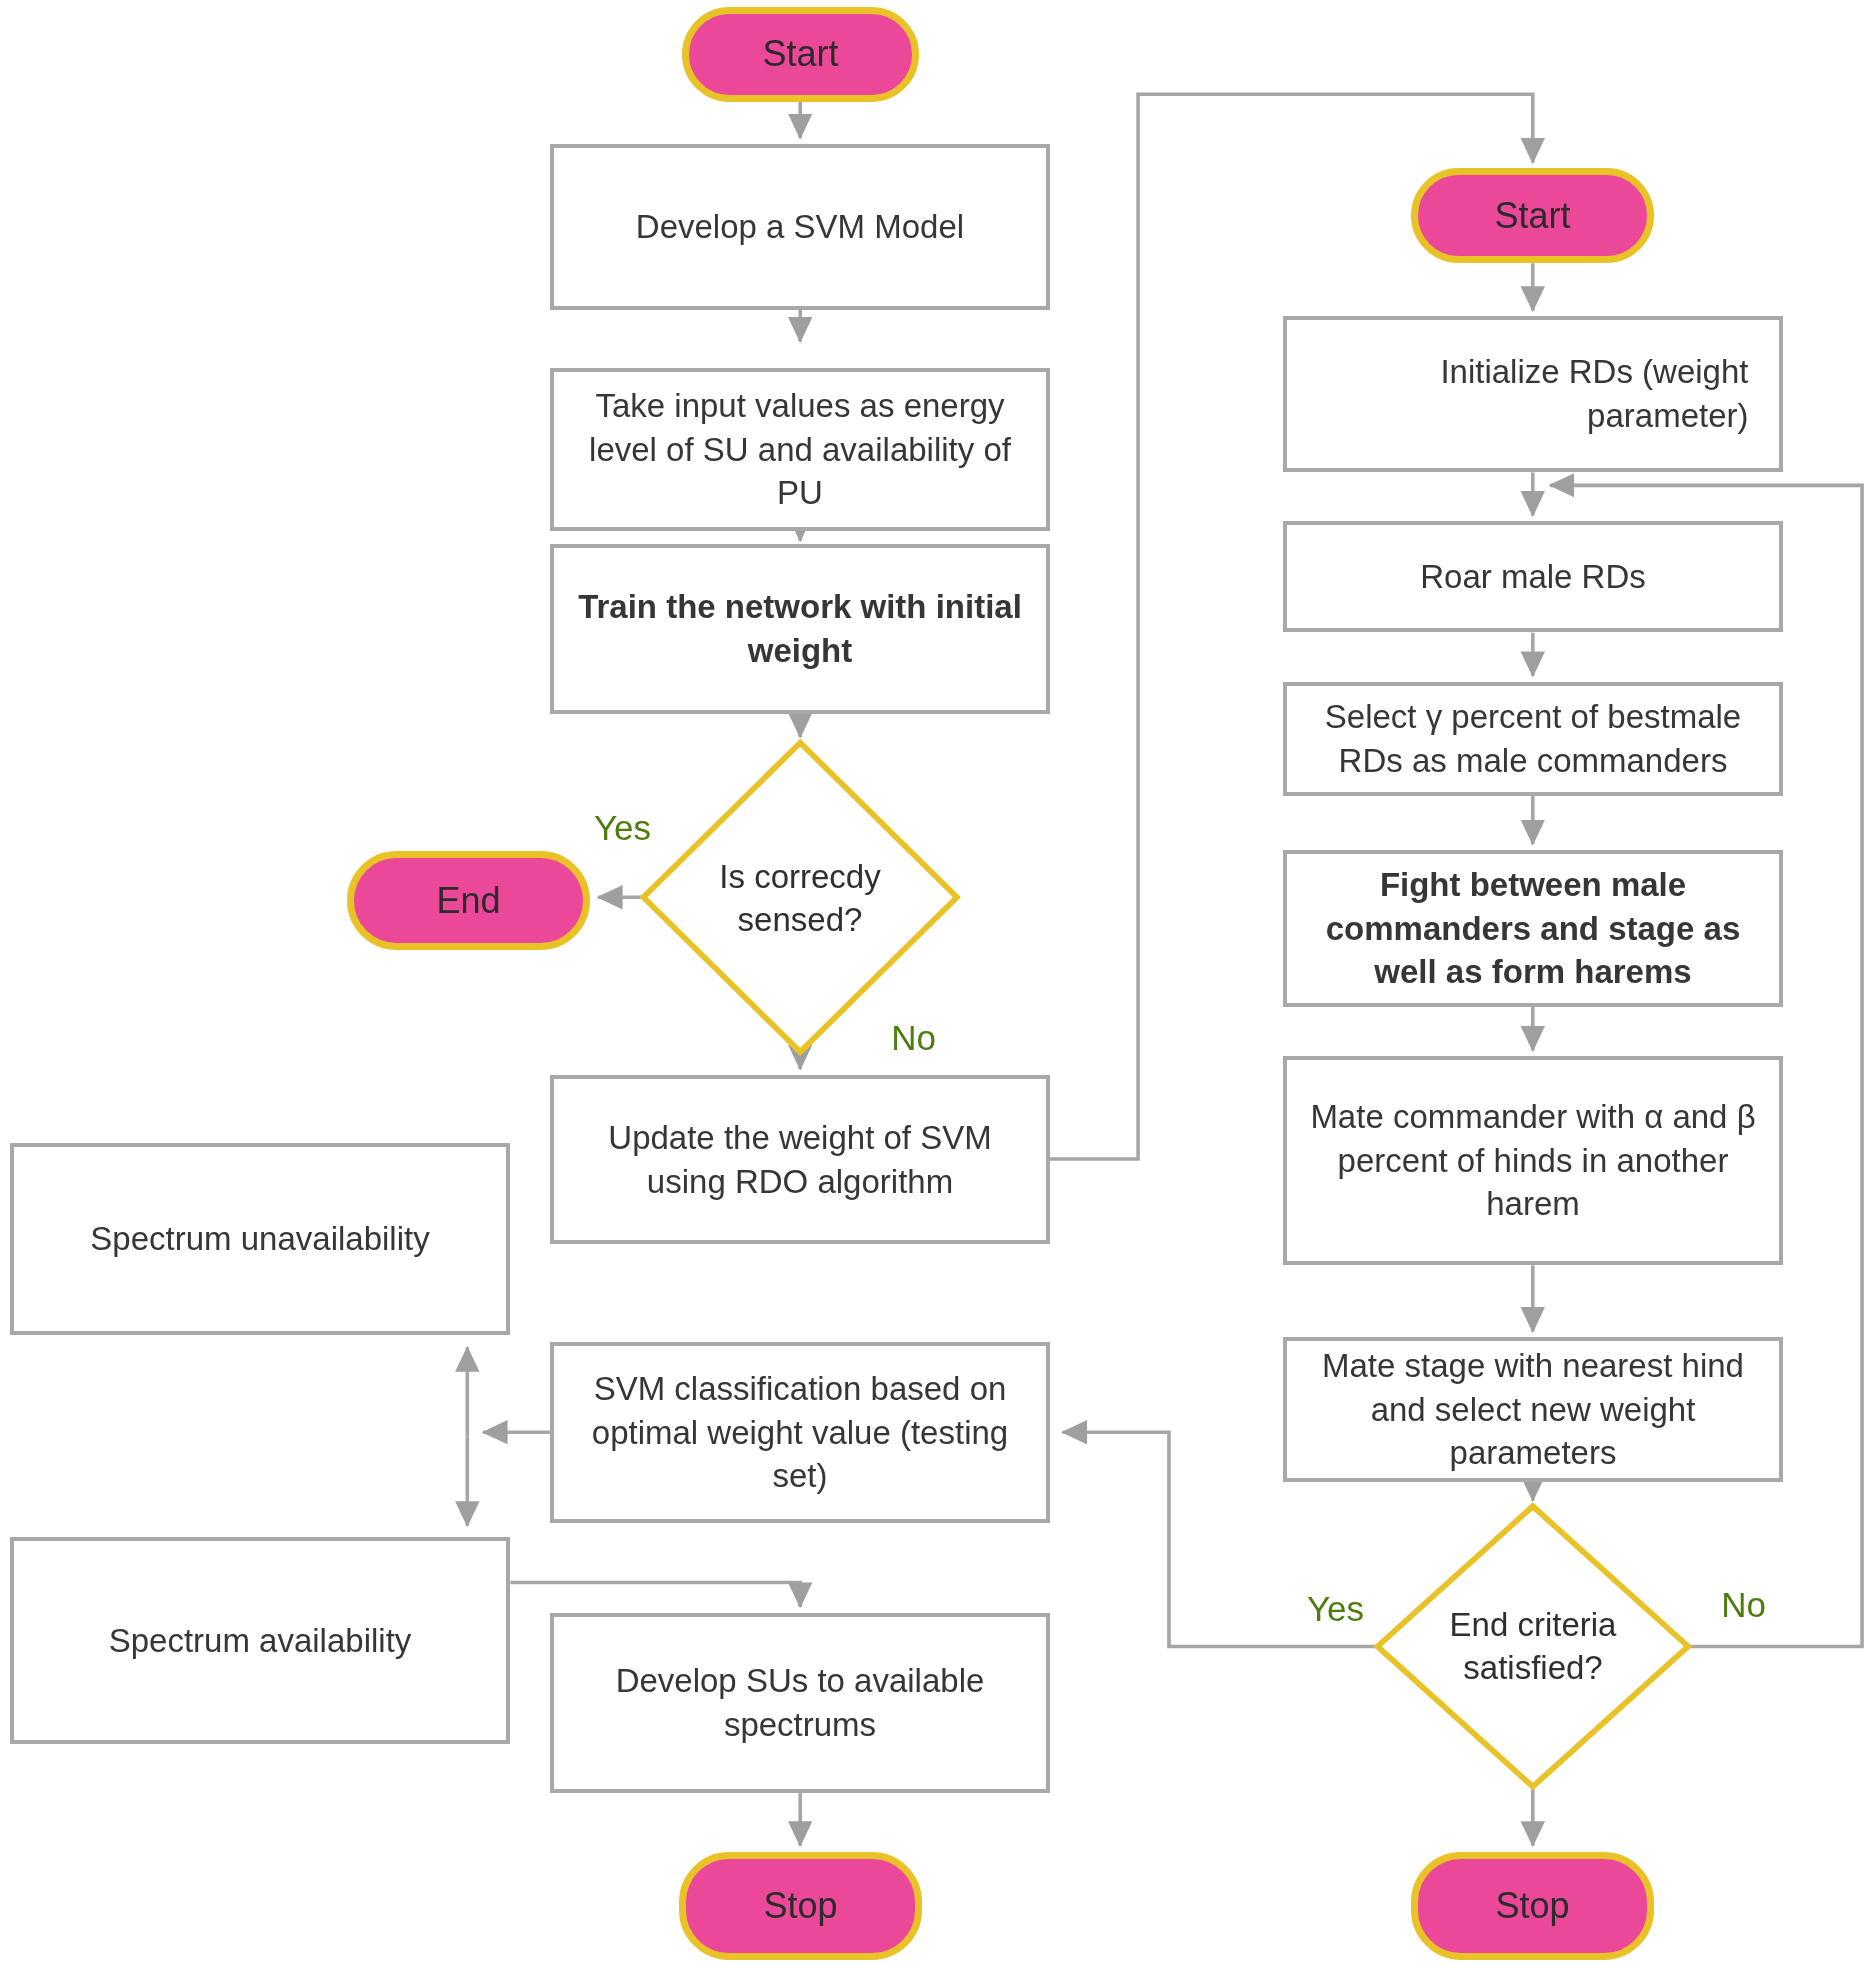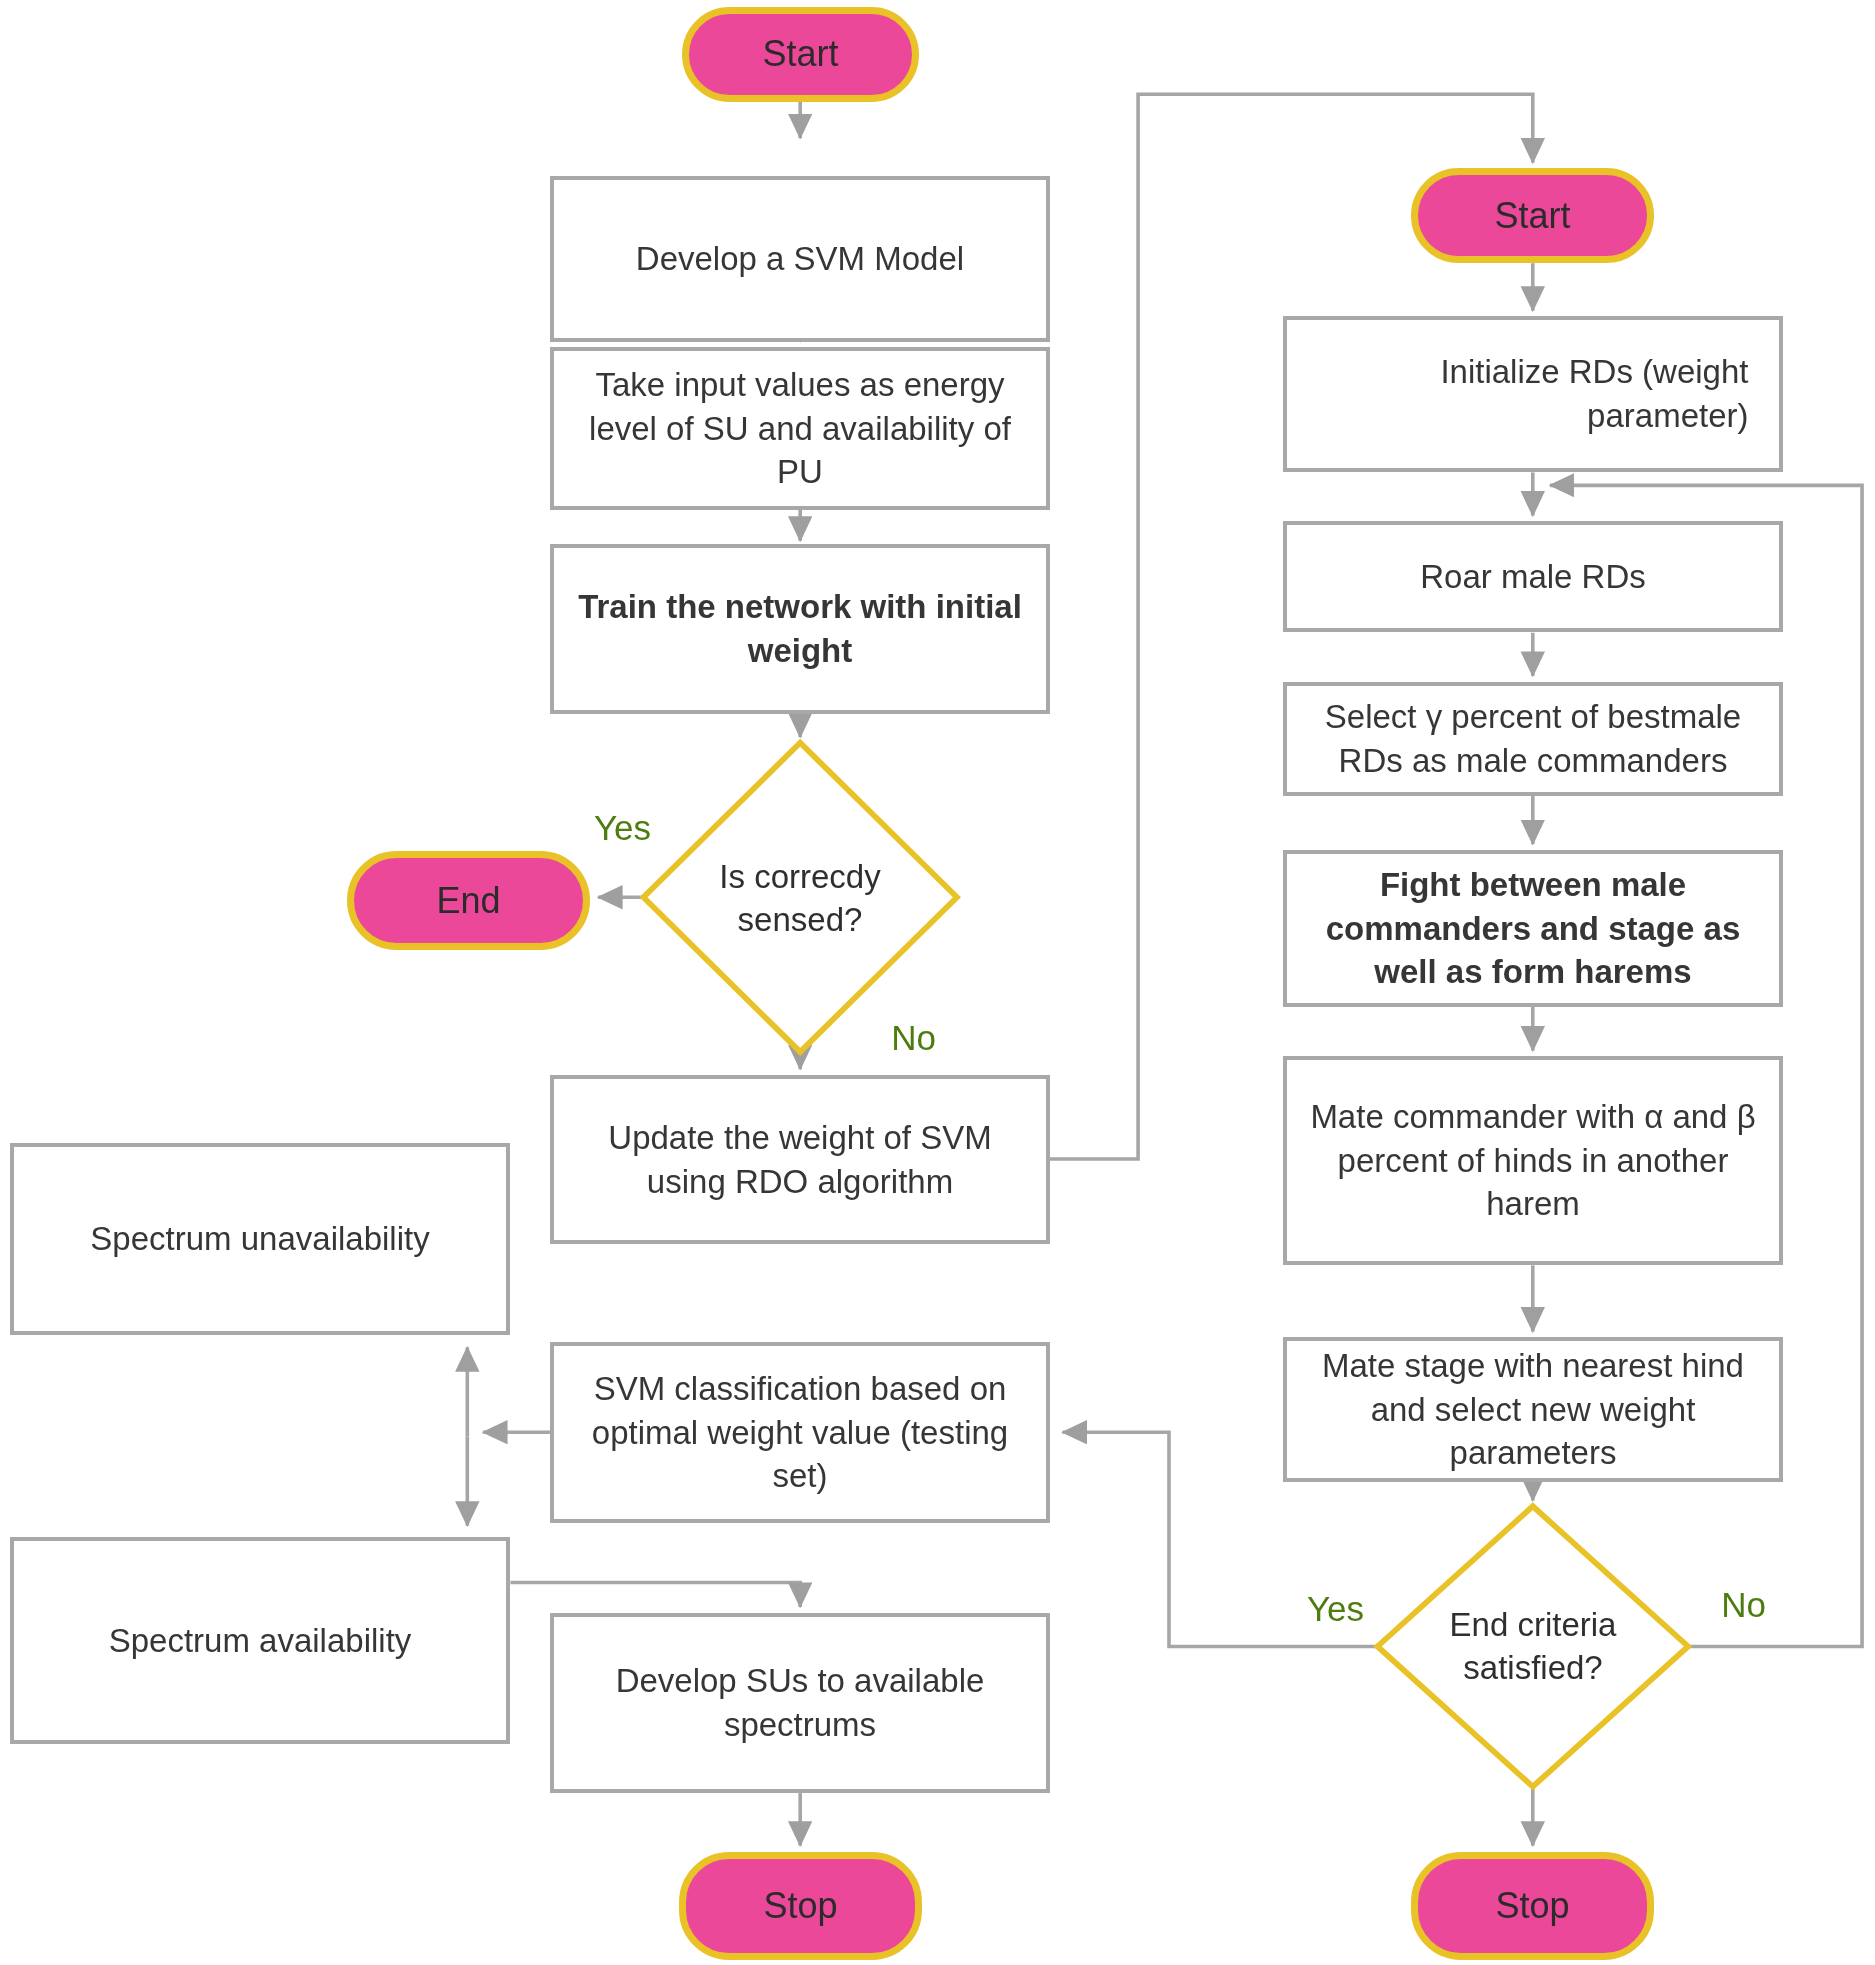--- a/index.html
+++ b/index.html
@@ -96,24 +96,24 @@
   <div class="pill" style="left:679px;top:1852px;width:243px;height:108px;">
     <span class="txt">Stop</span>
   </div>
   <div class="pill" style="left:1411px;top:168px;width:243px;height:95px;">
     <span class="txt">Start</span>
   </div>
   <div class="pill" style="left:1411px;top:1852px;width:243px;height:108px;">
     <span class="txt">Stop</span>
   </div>
 
-  <div class="box" style="left:550px;top:144px;width:500px;height:166px;margin-top:32px;">
+  <div class="box" style="left:550px;top:144px;width:500px;height:166px;">
     <span class="txt">Develop a SVM Model</span>
   </div>
-  <div class="box" style="left:550px;top:347px;width:500px;height:163px;">
+  <div class="box" style="left:550px;top:368px;width:500px;height:163px;">
     <span class="txt">Take input values as energy level of SU and availability of PU</span>
   </div>
   <div class="box" style="left:550px;top:544px;width:500px;height:170px;font-weight:bold;">
     <span class="txt" style="max-width:489px;">Train the network with initial weight</span>
   </div>
   <div class="box" style="left:550px;top:1075px;width:500px;height:169px;">
     <span class="txt">Update the weight of SVM using RDO algorithm</span>
   </div>
   <div class="box" style="left:550px;top:1342px;width:500px;height:181px;">
     <span class="txt">SVM classification based on optimal weight value (testing set)</span>

